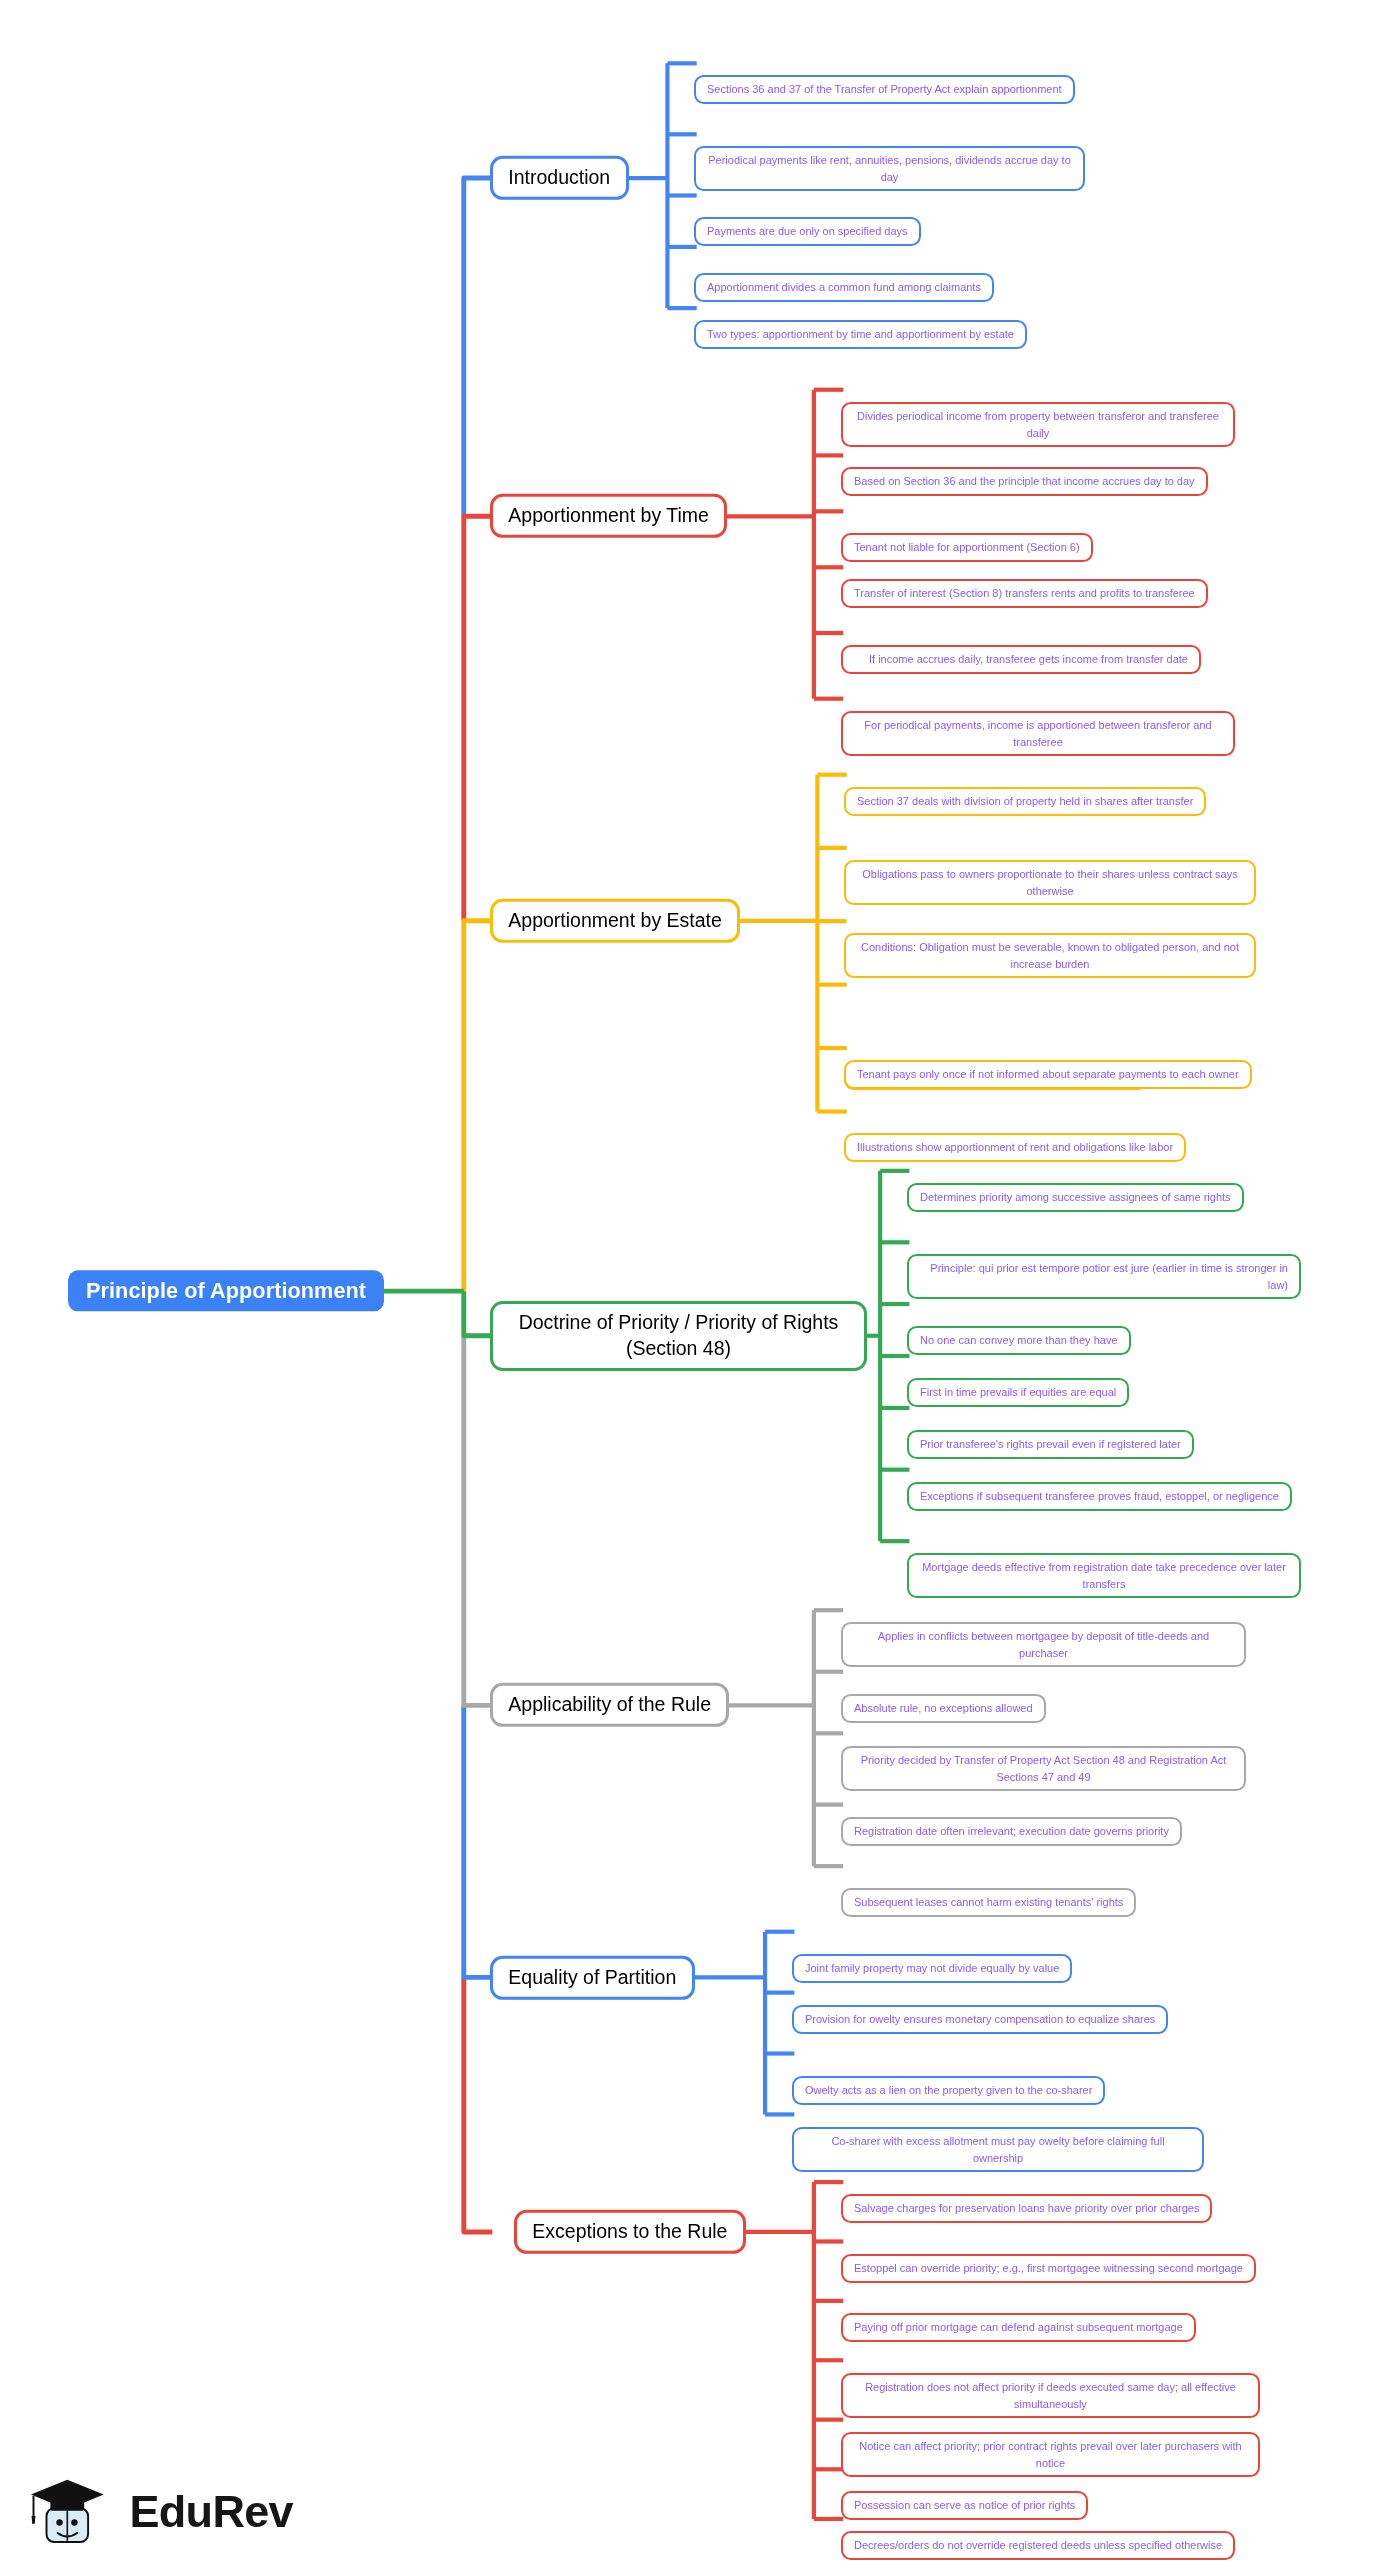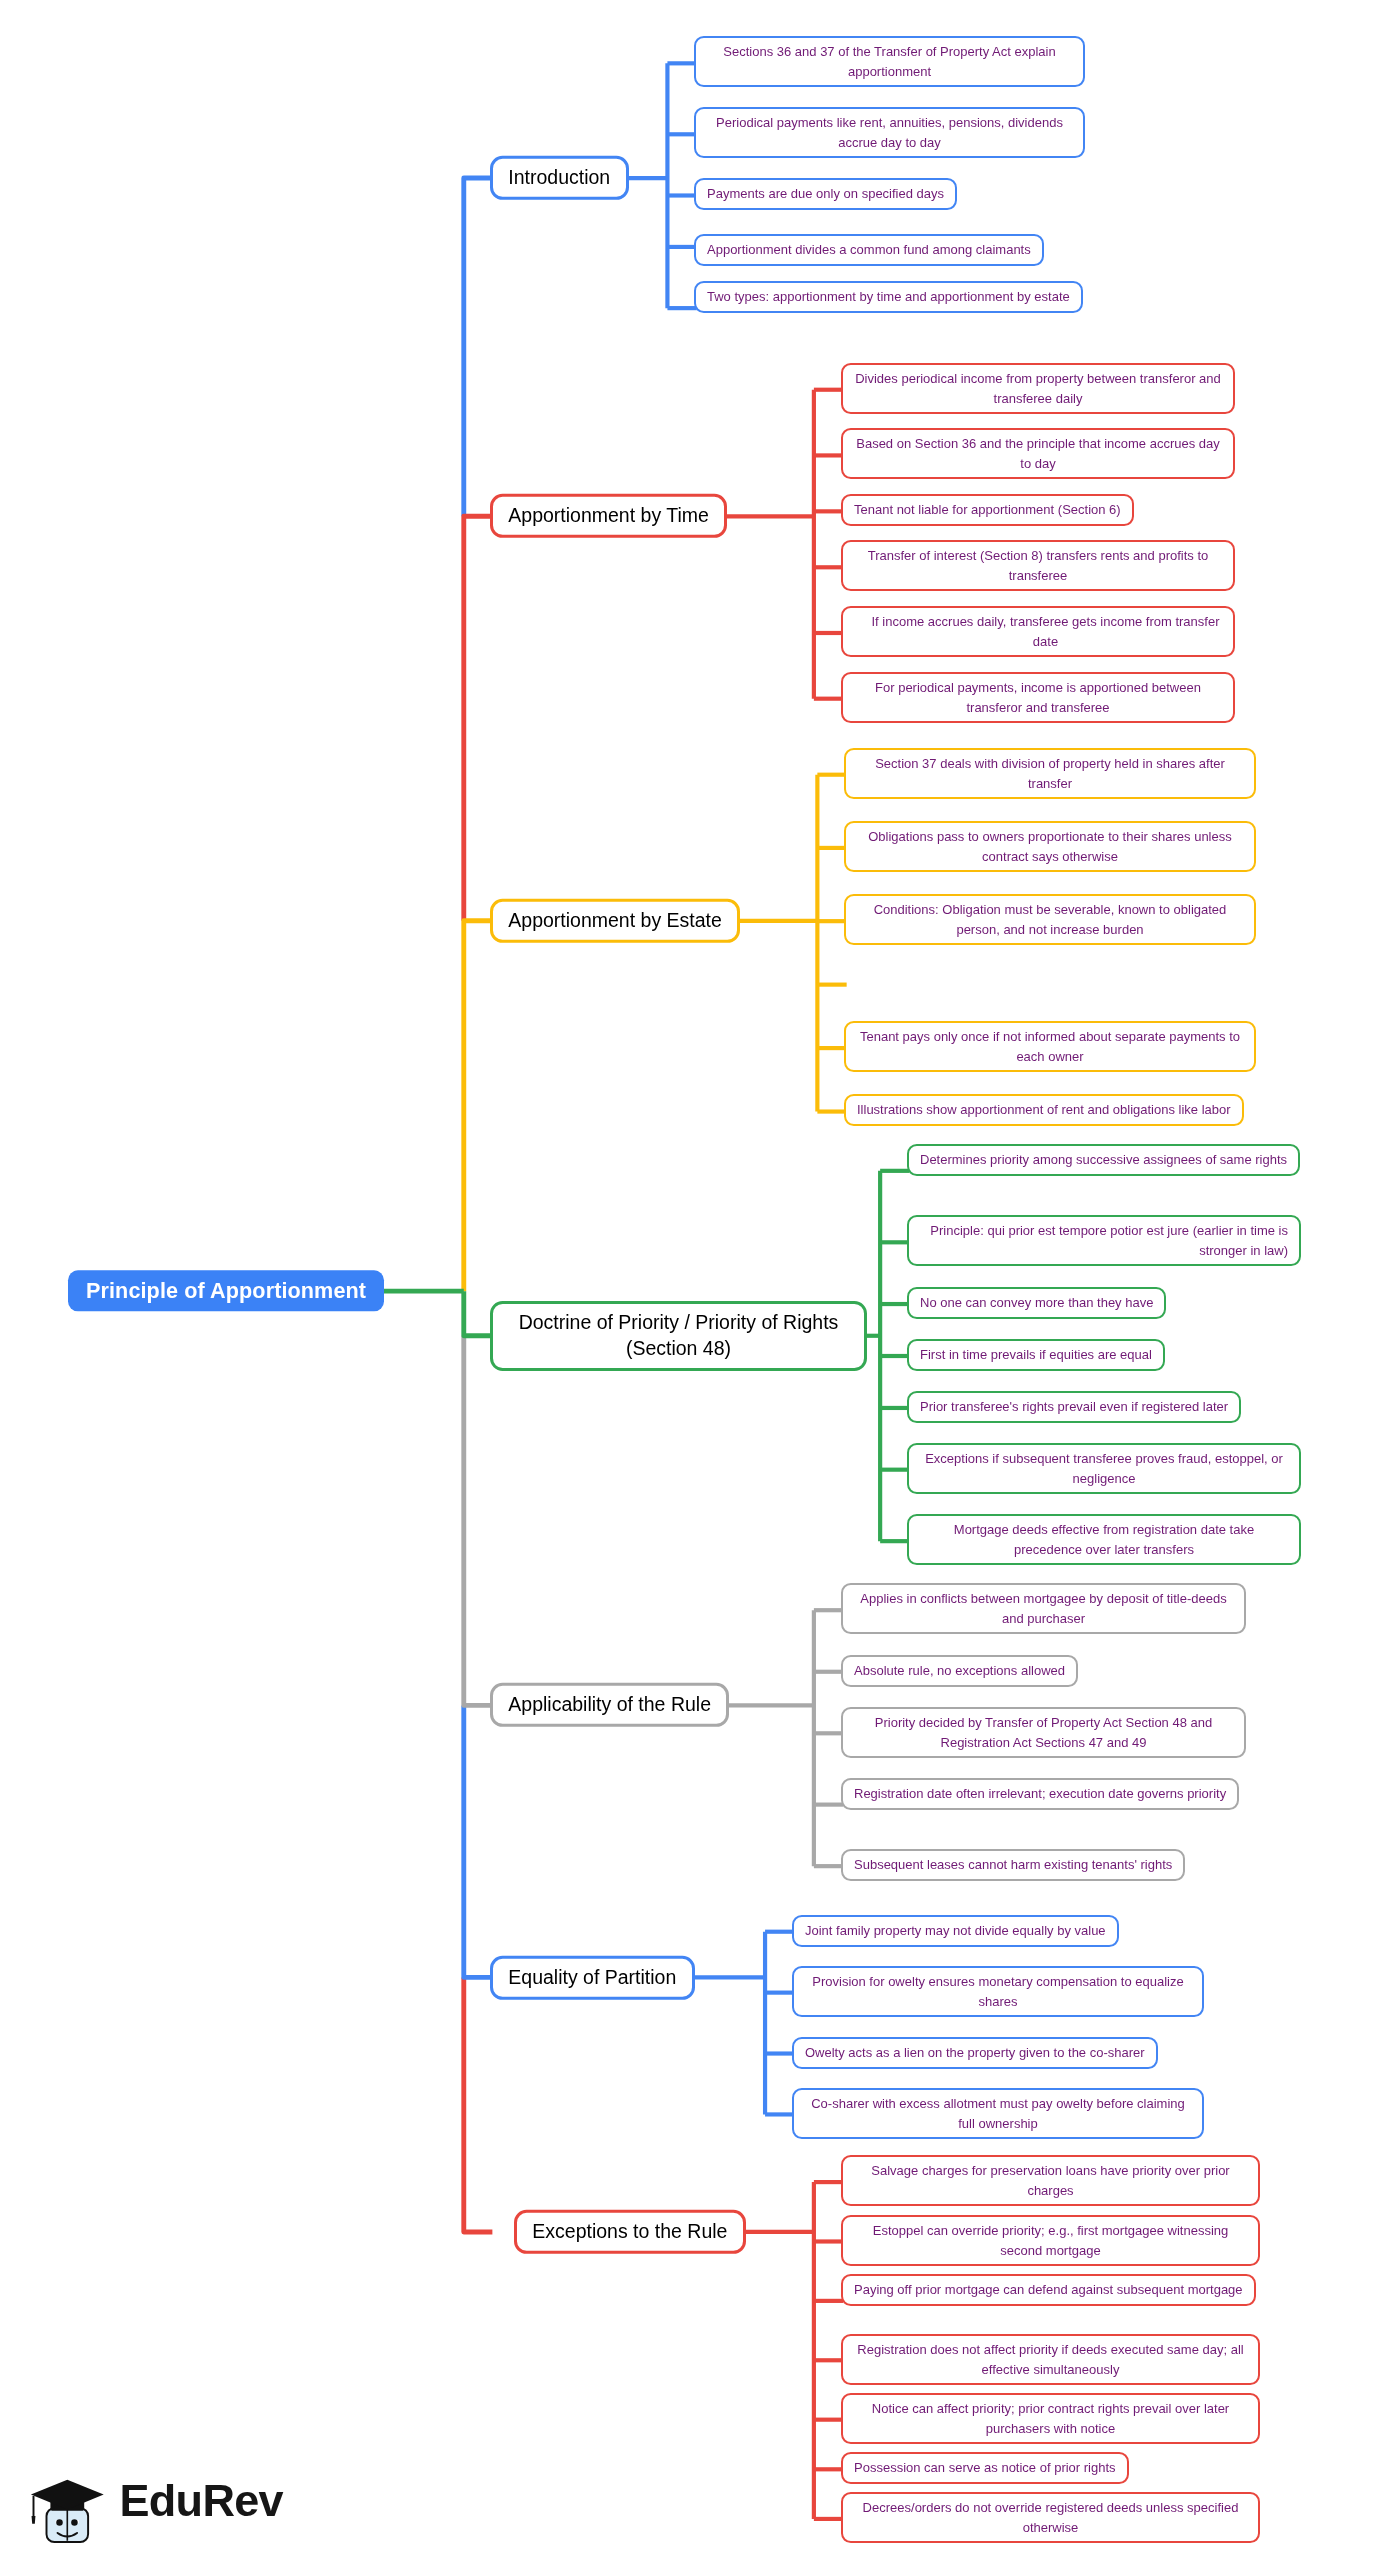--- a/index.html
+++ b/index.html
@@ -22,30 +22,31 @@
   .branch-pill{
     color:#000;
     font-size:19.5px;font-weight:400;
     padding:6.3px 15.3px;border-radius:12.6px;
     border:3.5px solid #888;
     transform:translateY(-50%);
     width:max-content;max-width:377px;
     text-align:center;line-height:1.32;
   }
   .leaf{
-    color:#701a75;
-    font-size:13px;line-height:1.5;
+    color:#8b5cf6;
+    font-size:11px;line-height:1.5;
     padding:4.2px 11px;border-radius:9.8px;
     border:2.8px solid #888;
     width:max-content;
     text-align:center;
+    margin-top:39px;
   }
   #logo{
     position:absolute;left:26.5px;top:2475px;z-index:2;
-    display:flex;gap:15px;
+    display:flex;align-items:center;gap:25px;
   }
   #logo-text{
     font-size:45px;font-weight:bold;color:#161616;letter-spacing:-0.7px;
   }
 </style>
 </head>
 <body>
 
 <div id="stage">
   <svg id="wires" width="1376" height="2576" viewBox="0 0 1973 3693">

